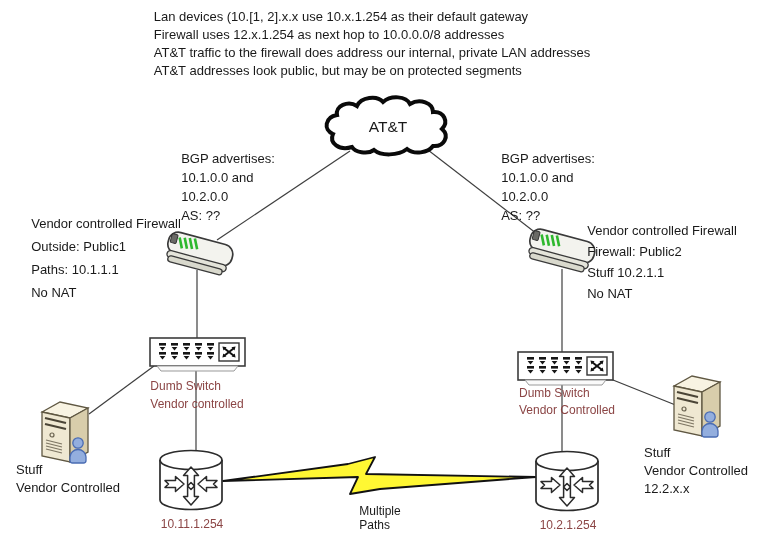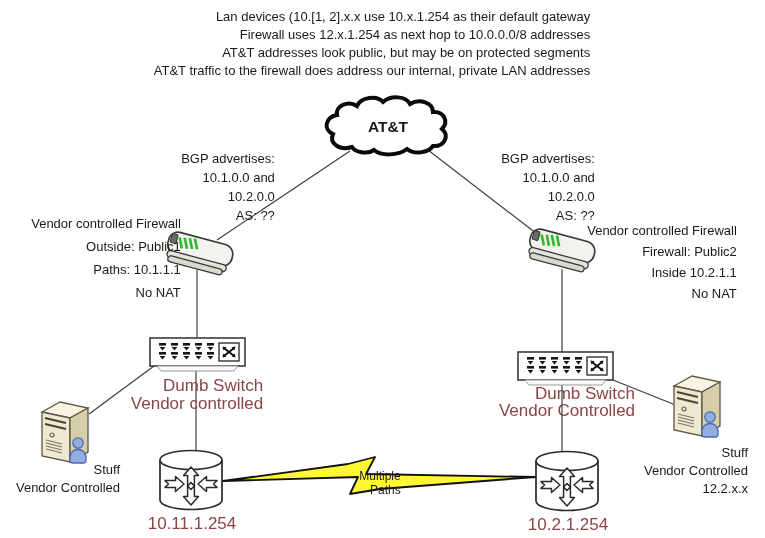--- a/index.html
+++ b/index.html
@@ -2,29 +2,29 @@
 <html><head>
 <meta charset="utf-8">
 <style>
   html,body{margin:0;padding:0}
   body{
     width:765px;height:538px;position:relative;overflow:hidden;
     background:#fff;font-family:"Liberation Sans",sans-serif;color:#1a1a1a;
     --maroon:#8B4545; --bolt:#FFF733; --green:#2EB82E; --line:#3F3F3F;
   }
   #diagram-svg{position:absolute;left:0;top:0}
-  .lbl{position:absolute;transform:translateX(-50%);text-align:right;
+  .lbl{position:absolute;transform:translateX(-50%);text-align:left;
        white-space:nowrap;font-size:13px;line-height:18px;color:#1a1a1a}
   .notes{line-height:18px}
   .bgp{line-height:19px}
   .fwlbl-l{line-height:23px}
   .fwlbl-r{line-height:21px}
-  .maroon{color:var(--maroon);font-size:17px;line-height:18px}
+  .maroon{color:var(--maroon);font-size:12px;line-height:18px}
   .srv{line-height:18px}
-  .cloudlbl{font-weight:bold;font-size:15.5px}
+  .cloudlbl{font-weight:normal;font-size:15.5px}
   .paths{font-size:12px;line-height:14px}
 </style>
 </head>
 <body style="--maroon: #8B4545; --bolt: #FFF733; --green: #2EB82E; --line: #3F3F3F;">
 
 <svg id="diagram-svg" width="765" height="538" viewBox="0 0 765 538">
   <defs>
     <g id="portmark">
       <rect x="0" y="0" width="7" height="2.6"></rect>
       <path d="M0.6,4 h5.8 l-2.9,3.4 z"></path>
@@ -109,22 +109,22 @@
   <use href="#switch" x="518" y="352"></use>
   <use href="#server" x="42" y="402"></use>
   <use href="#server" x="674" y="376"></use>
   <use href="#router" transform="translate(191,460)"></use>
   <use href="#router" transform="translate(567,461)"></use>
 </svg>
 
 <div class="lbl notes" style="left:372px;top:8px">
   <div>Lan devices (10.[1, 2].x.x use 10.x.1.254 as their default gateway</div>
   <div>Firewall uses 12.x.1.254 as next hop to 10.0.0.0/8 addresses</div>
+  <div>AT&amp;T traffic to the firewall does address our internal, private LAN addresses</div>
   <div>AT&amp;T addresses look public, but may be on protected segments</div>
-  <div>AT&amp;T traffic to the firewall does address our internal, private LAN addresses</div>
 </div>
 
 <div class="lbl cloudlbl" style="left:388px;top:118px">AT&amp;T</div>
 
 <div class="lbl bgp" style="left:228px;top:149px">
   <div>BGP advertises:</div>
   <div>10.1.0.0 and</div>
   <div>10.2.0.0</div>
   <div>AS: ??</div>
 </div>
@@ -139,21 +139,21 @@
 <div class="lbl fwlbl-l" style="left:106px;top:212px">
   <div>Vendor controlled Firewall</div>
   <div>Outside: Public1</div>
   <div>Paths: 10.1.1.1</div>
   <div>No NAT</div>
 </div>
 
 <div class="lbl fwlbl-r" style="left:662px;top:220px">
   <div>Vendor controlled Firewall</div>
   <div>Firewall: Public2</div>
-  <div>Inside 10.2.1.1</div>
+  <div>Stuff 10.2.1.1</div>
   <div>No NAT</div>
 </div>
 
 <div class="lbl maroon" style="left:197px;top:377px">
   <div>Dumb Switch</div>
   <div>Vendor controlled</div>
 </div>
 
 <div class="lbl maroon" style="left:567px;top:385px;line-height:17px">
   <div>Dumb Switch</div>
@@ -168,16 +168,16 @@
 <div class="lbl srv" style="left:696px;top:444px">
   <div>Stuff</div>
   <div>Vendor Controlled</div>
   <div>12.2.x.x</div>
 </div>
 
 <div class="lbl maroon" style="left:192px;top:515px">10.11.1.254</div>
 
 <div class="lbl maroon" style="left:568px;top:516px">10.2.1.254</div>
 
-<div class="lbl paths" style="left:380px;top:469px">
+<div class="lbl paths" style="left:380px;top:504px">
   <div>Multiple</div>
   <div>Paths</div>
 </div>
 
 </body></html>

